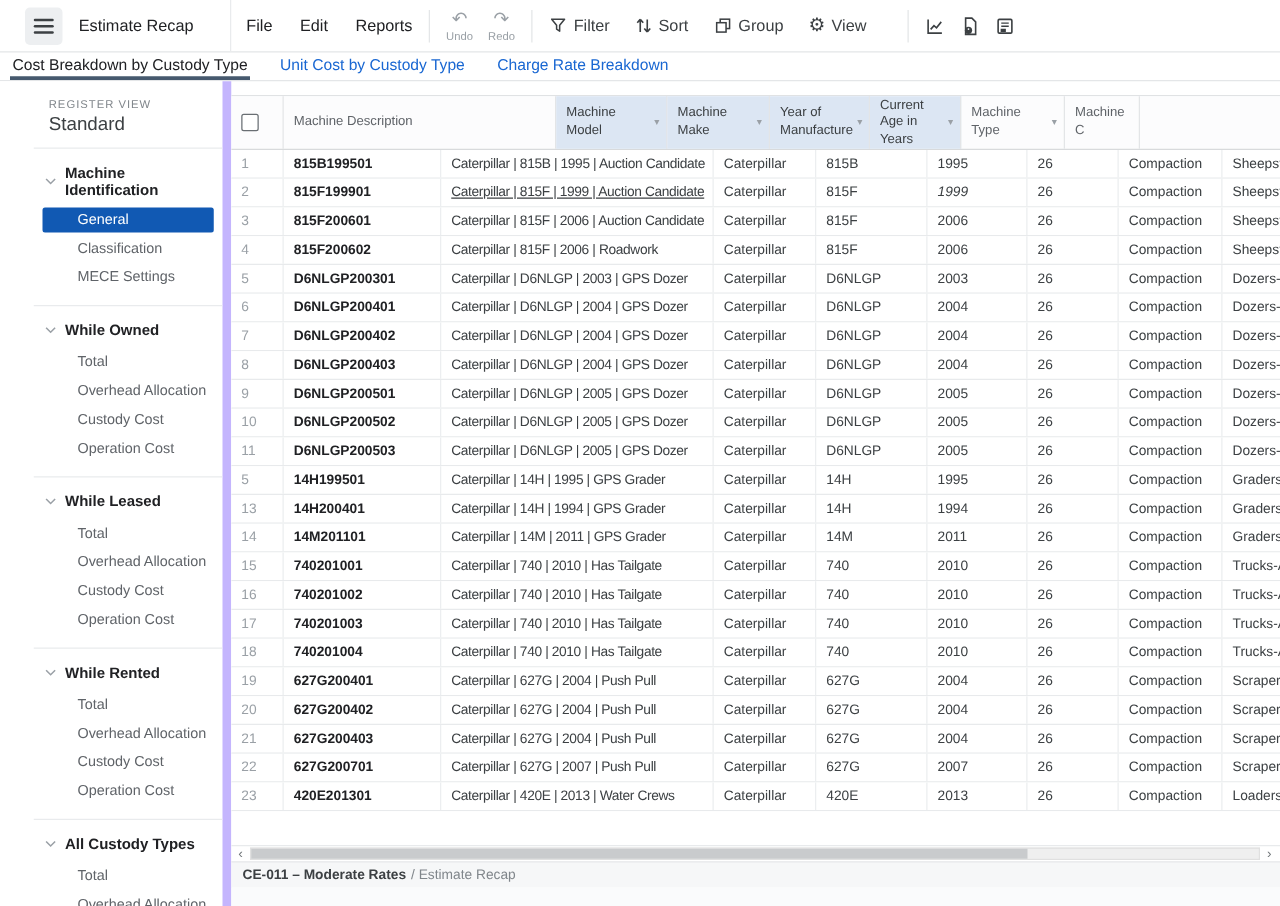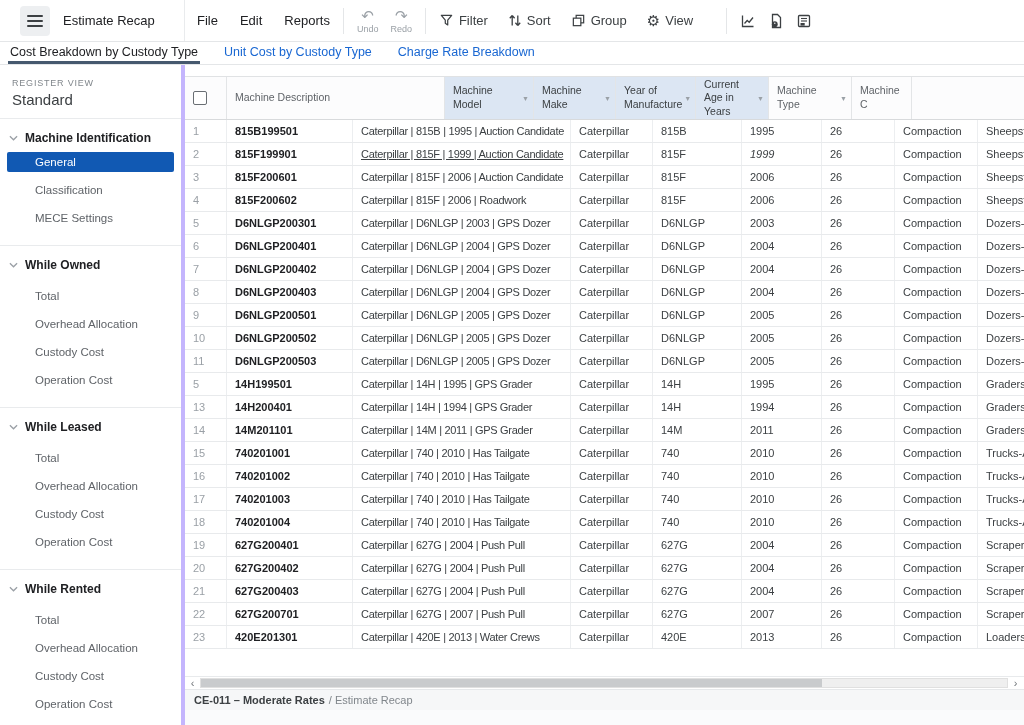--- a/index.html
+++ b/index.html
@@ -29,29 +29,29 @@
 
   
   .tabbar { display:flex; align-items:stretch; height:23px; padding-left:8px; border-bottom:1px solid #e4e6e8; }
   .tab { display:flex; align-items:center; margin-right:22px; padding:0 2px; font-size:12.5px; color:#1967d2; cursor:pointer; border-bottom:3px solid transparent; white-space:nowrap; }
   .tab.active { color:#202124; border-bottom-color:#46596e; font-weight:500; }
 
   
   .bodywrap { display:flex; height:660px; }
 
   
-  .sidebar { width:185px; min-width:185px; border-right:4px solid #c4b5fd; background:#fff; overflow:hidden; }
+  .sidebar { width:185px; min-width:185px; border-right:7px solid #c4b5fd; background:#fff; overflow:hidden;padding-left:27px; }
   .register { padding:13px 12px 10px 12px; border-bottom:1px solid #e9ebed; }
   .reg-label { font-size:9px; letter-spacing:.8px; color:#80868b; }
   .reg-value { font-size:15px; color:#3c4043; margin-top:3px; }
   .section { padding:5px 0 9px 0; }
   .section + .section { border-top:1px solid #e9ebed; }
   .sec-header { display:flex; align-items:center; gap:7px; padding:7px 8px 6px 9px; font-weight:bold; font-size:12px; color:#202124; cursor:pointer; }
   .chev { color:#9aa0a6; display:flex; }
-  .sb-item { padding:4px 8px 4px 35px; font-size:11.5px; color:#5f6368; cursor:pointer; margin:8px 0; white-space:nowrap; }
+  .sb-item { padding:4px 8px 4px 35px; font-size:11.5px; color:#5f6368; cursor:pointer; margin:3px 0; white-space:nowrap; }
   .sb-item.selected { background:#1159b3; color:#fff; margin:1px 7px; padding-left:28px; border-radius:2px; }
 
   
   .main { flex:1; display:flex; flex-direction:column; overflow:hidden; }
   .grid { margin-top:11px; border-top:1px solid #e0e2e4; }
   .hrow { display:flex; height:43px; background:#fcfcfd; border-bottom:1px solid #d8dadc; }
   .hcell { display:flex; align-items:center; padding:0 4px 0 8px; font-size:10.5px; color:#5f6368; border-right:1px solid #e3e5e7; overflow:hidden; flex:none; position:relative; }
   .hcell.hl { background:#dce6f3; color:#3c4043; }
   .hcell .lbl { flex:1; line-height:1.3; }
   .caret { font-size:7px; color:#9aa0a6; margin-left:2px; flex:none; }

